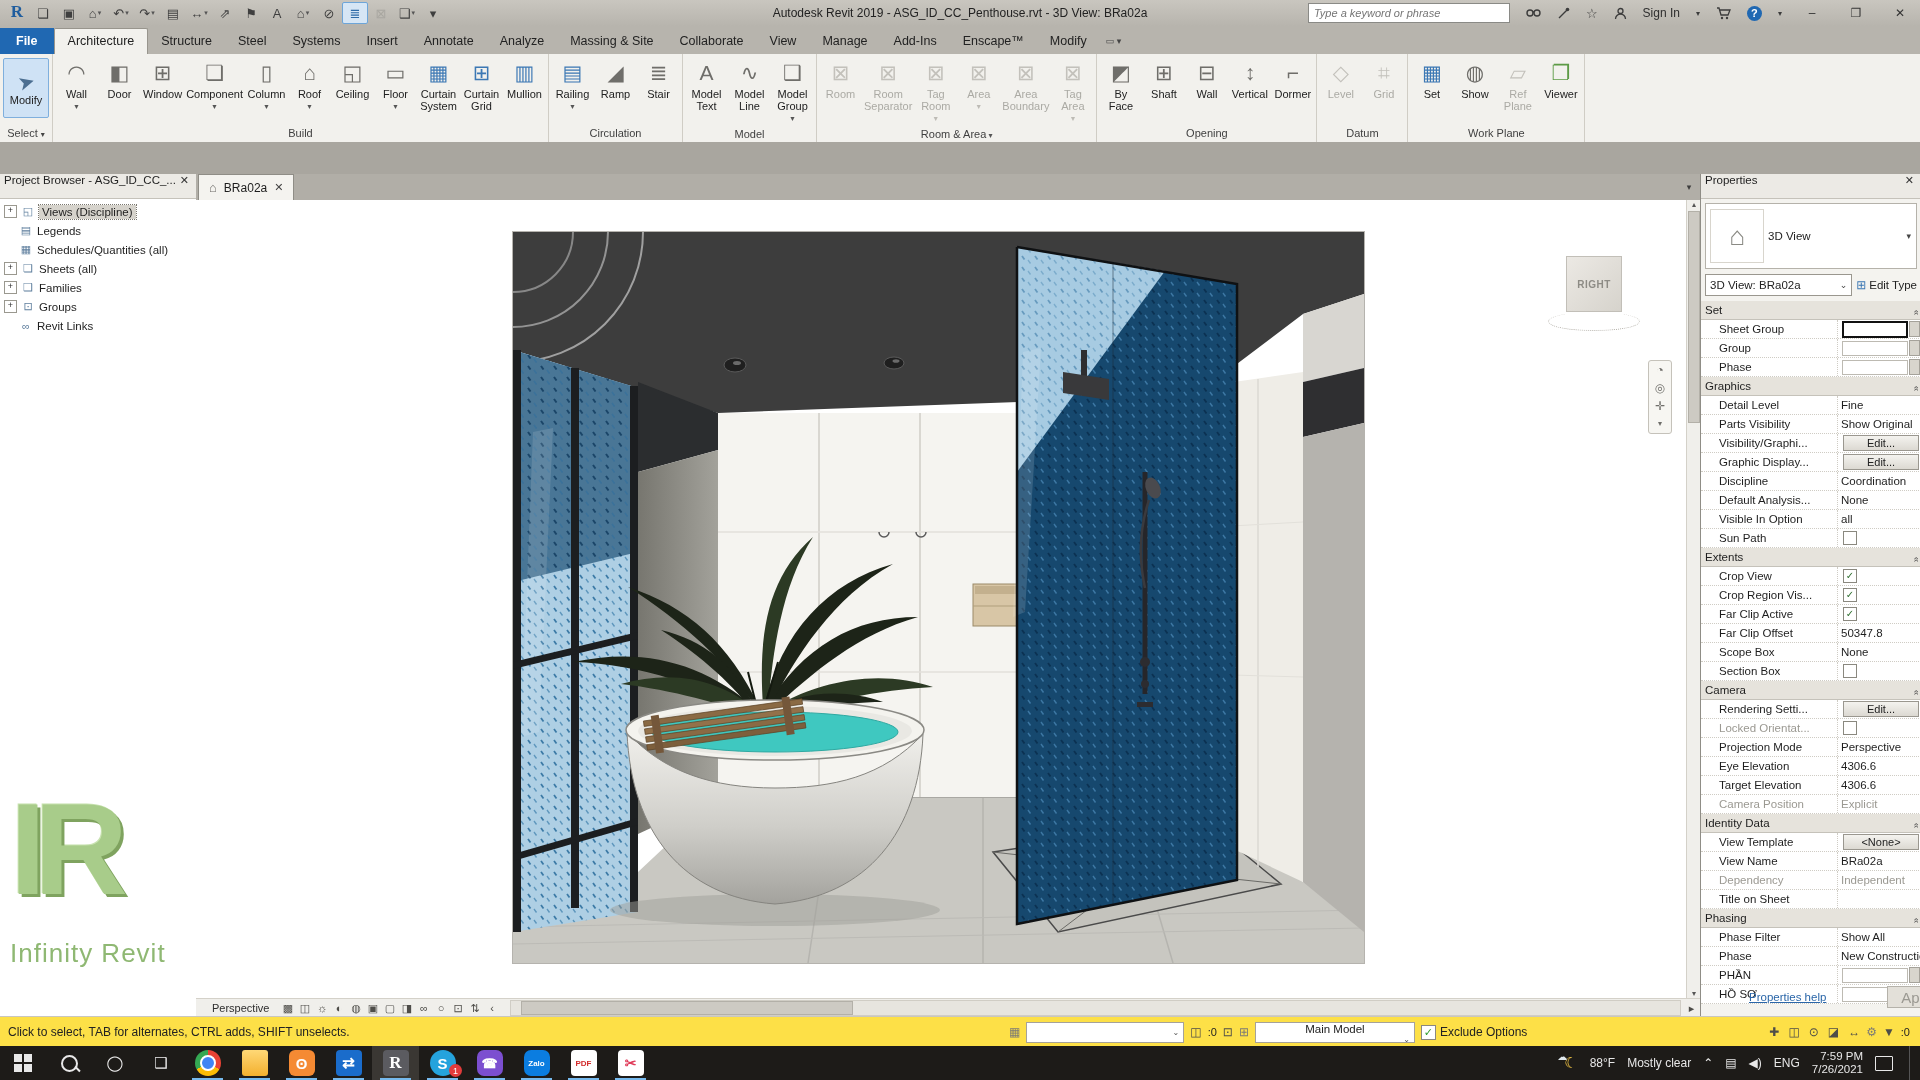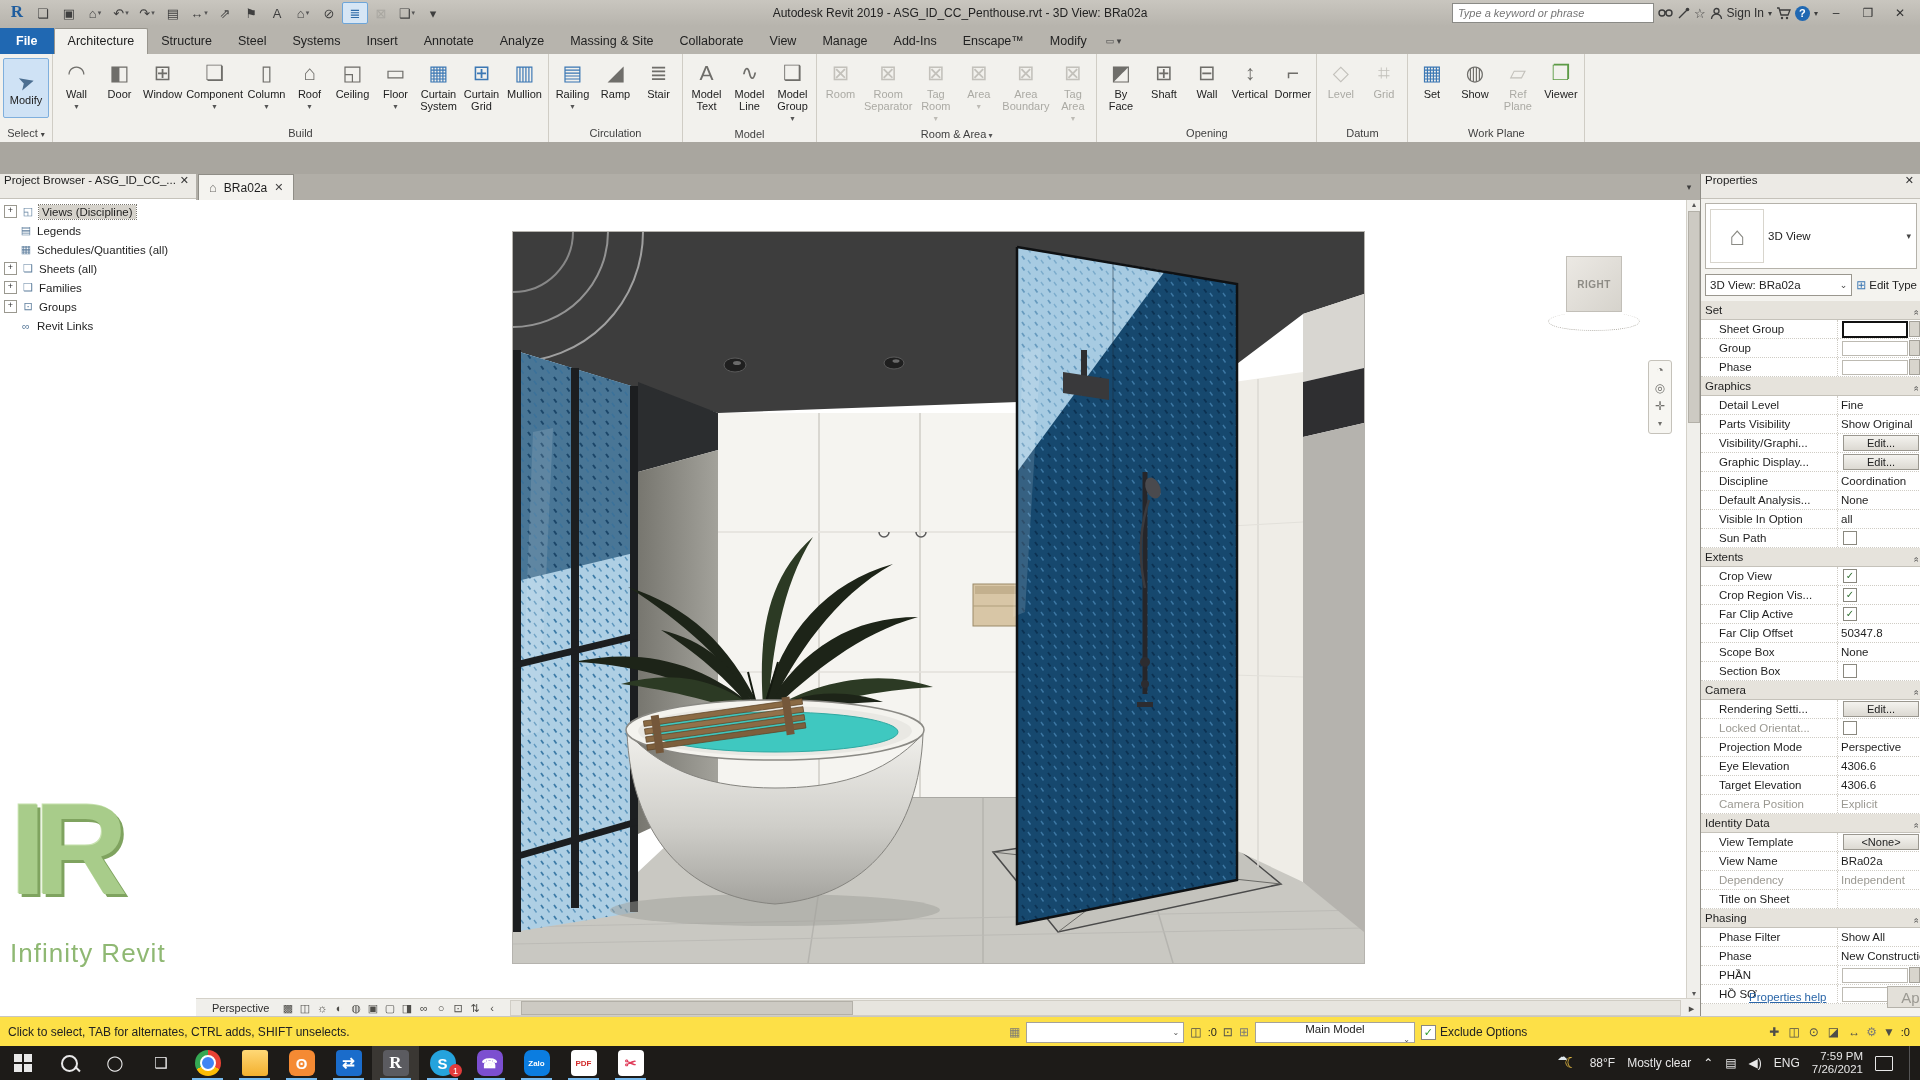--- a/index.html
+++ b/index.html
@@ -8,21 +8,21 @@
   
   #titlebar{position:absolute;left:0;top:0;width:1920px;height:26px;background:linear-gradient(#c9c6bf,#b7b4ad);
     display:flex;align-items:center;font-size:12px;color:#2e2e2e;}
   #rlogo{width:26px;height:22px;margin-left:4px;font:bold 17px "Liberation Serif",serif;color:#1f5d9e;text-align:center;}
   .qico{min-width:22px;height:20px;display:inline-flex;align-items:center;justify-content:center;
     color:#3f3f3f;font-size:13px;border:1px solid transparent;border-radius:2px;padding:0 1px;}
   .qico .car{font-size:7px;margin-left:1px;color:#555;}
   .qico.hl{background:#d6e6f5;border-color:#6da5d8;color:#2f6ca8;}
   .qico.dis{color:#a9a7a1;}
   #tbtitle{flex:0 0 auto;position:absolute;left:0;right:0;text-align:center;pointer-events:none;color:#222;}
-  #tbright{margin-left:auto;display:flex;align-items:center;gap:4px;z-index:2;padding-right:6px;}
+  #tbright{margin-left:auto;display:flex;align-items:center;gap:16px;z-index:2;padding-right:6px;}
   #searchbox{width:190px;height:18px;border:1px solid #8a8a86;background:#fff;font-style:italic;
     font-size:11px;color:#777;padding:0 5px;font-family:"Liberation Sans",sans-serif;}
   .tbico{color:#3c3c3c;font-size:13px;display:inline-flex;align-items:center;}
   #signin{font-size:12px;color:#2e2e2e;}
   .winbtn{width:28px;text-align:center;font-size:12px;color:#333;}
   
   #ribbontabs{position:absolute;left:0;top:26px;width:1920px;height:28px;background:#b7b4ad;display:flex;align-items:flex-end;}
   .rtab{padding:5px 13px 6px;font-size:12.5px;color:#222;}
   .rtab.file{background:#2068b2;color:#fff;font-weight:bold;padding:6px 16px;}
   .rtab.active{background:#f2f1ed;border:1px solid #98958d;border-bottom:none;border-radius:2px 2px 0 0;}

